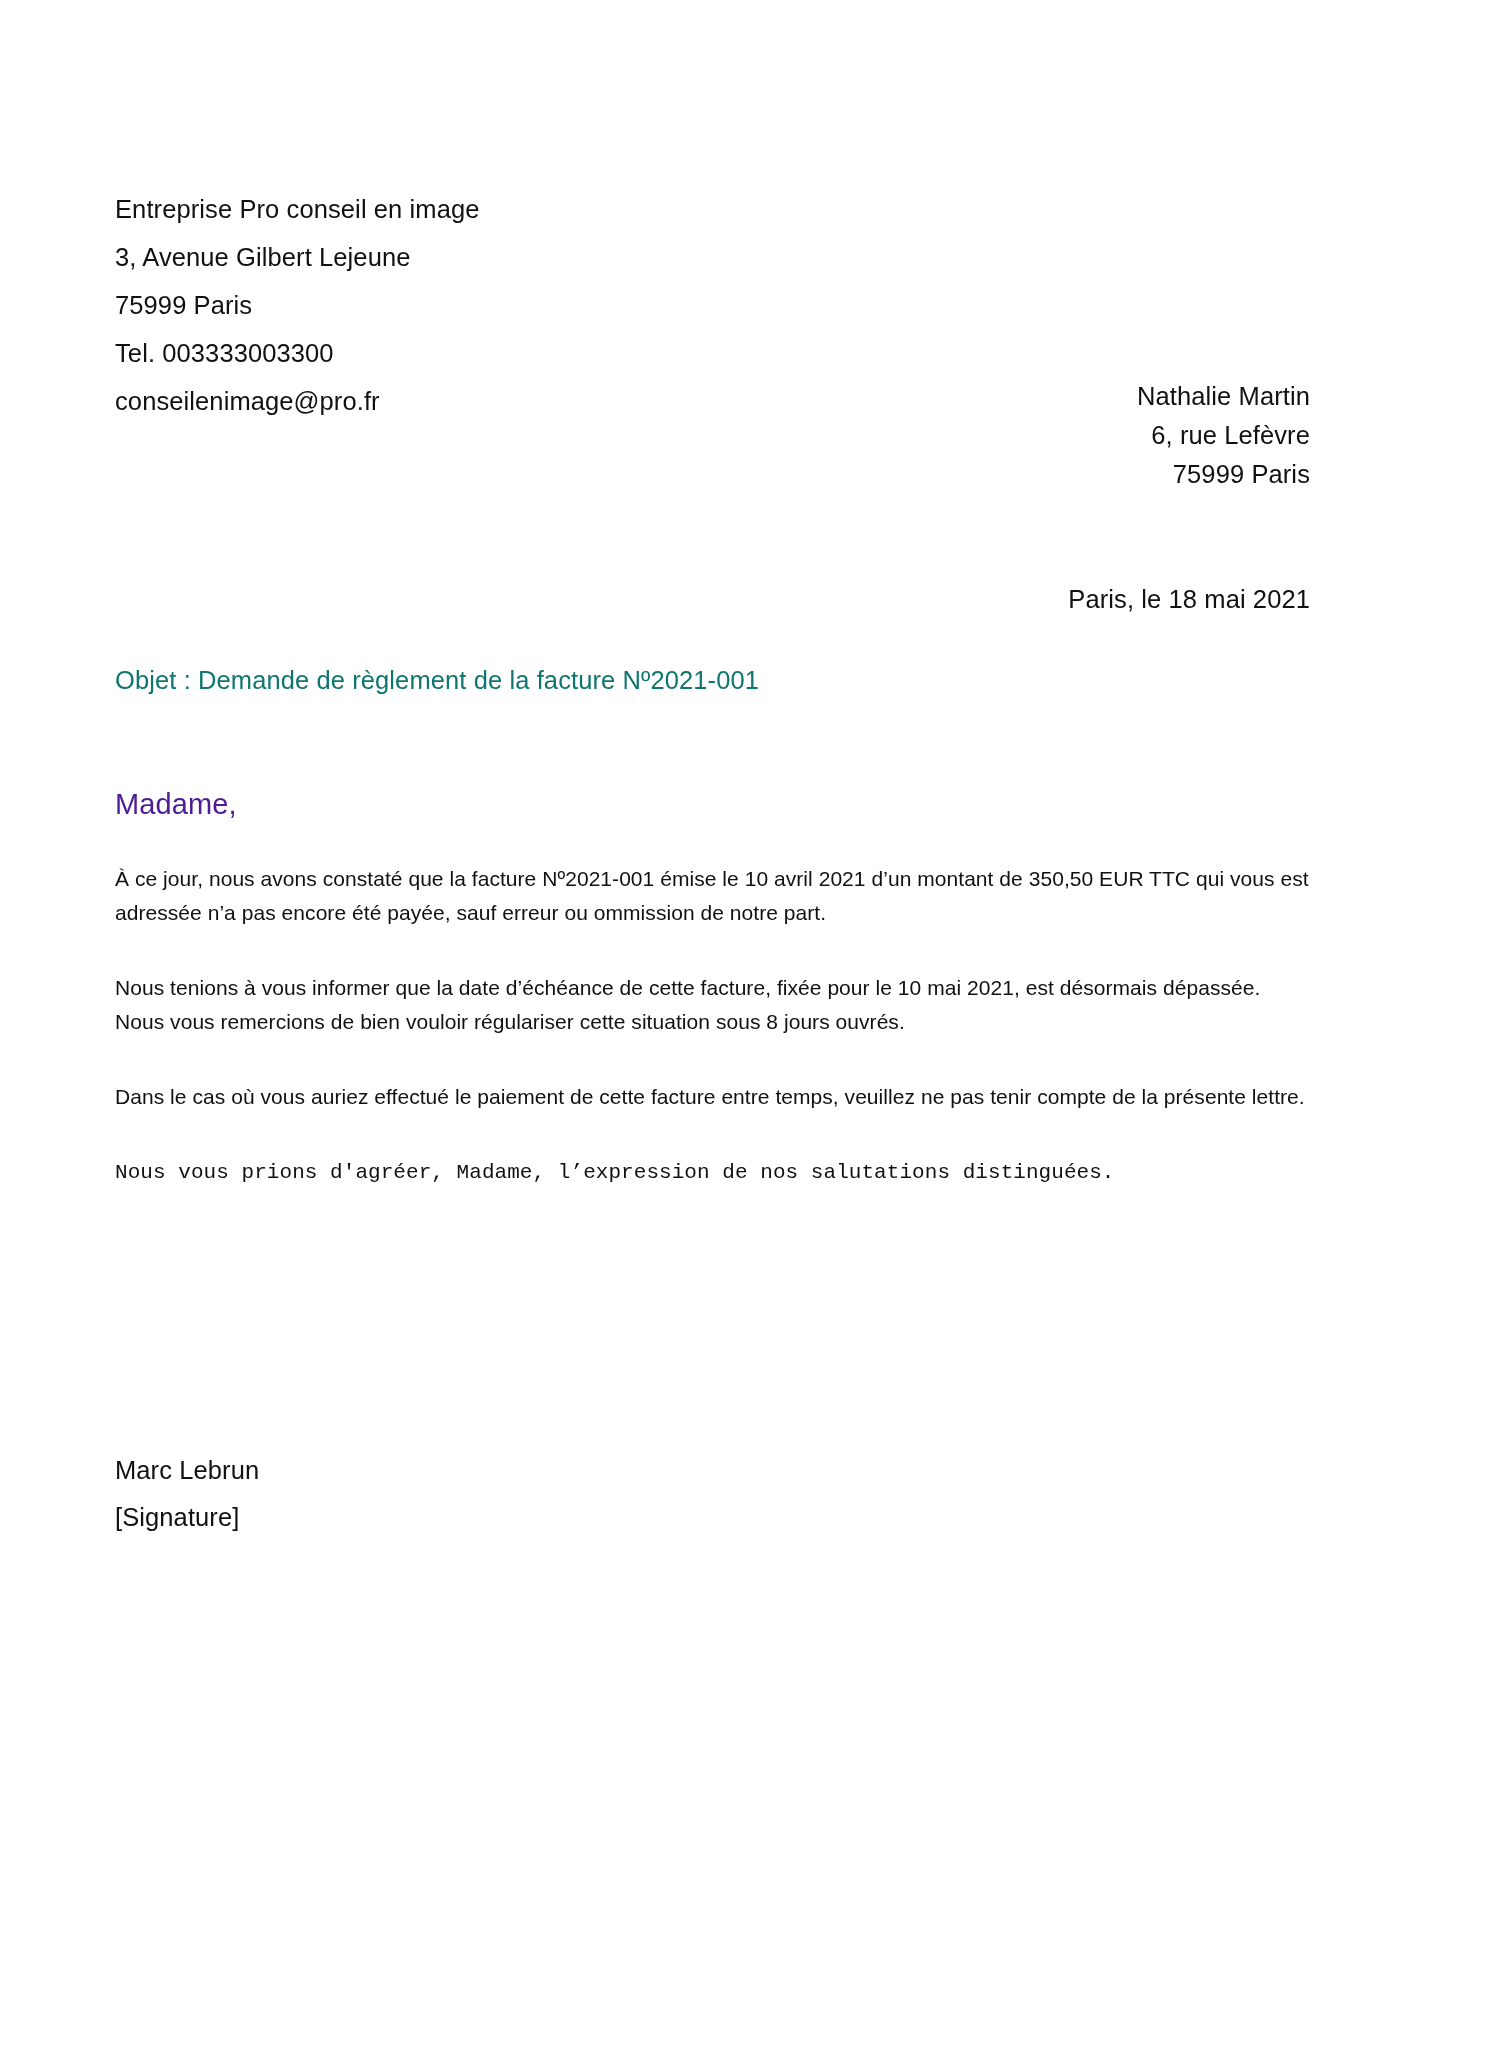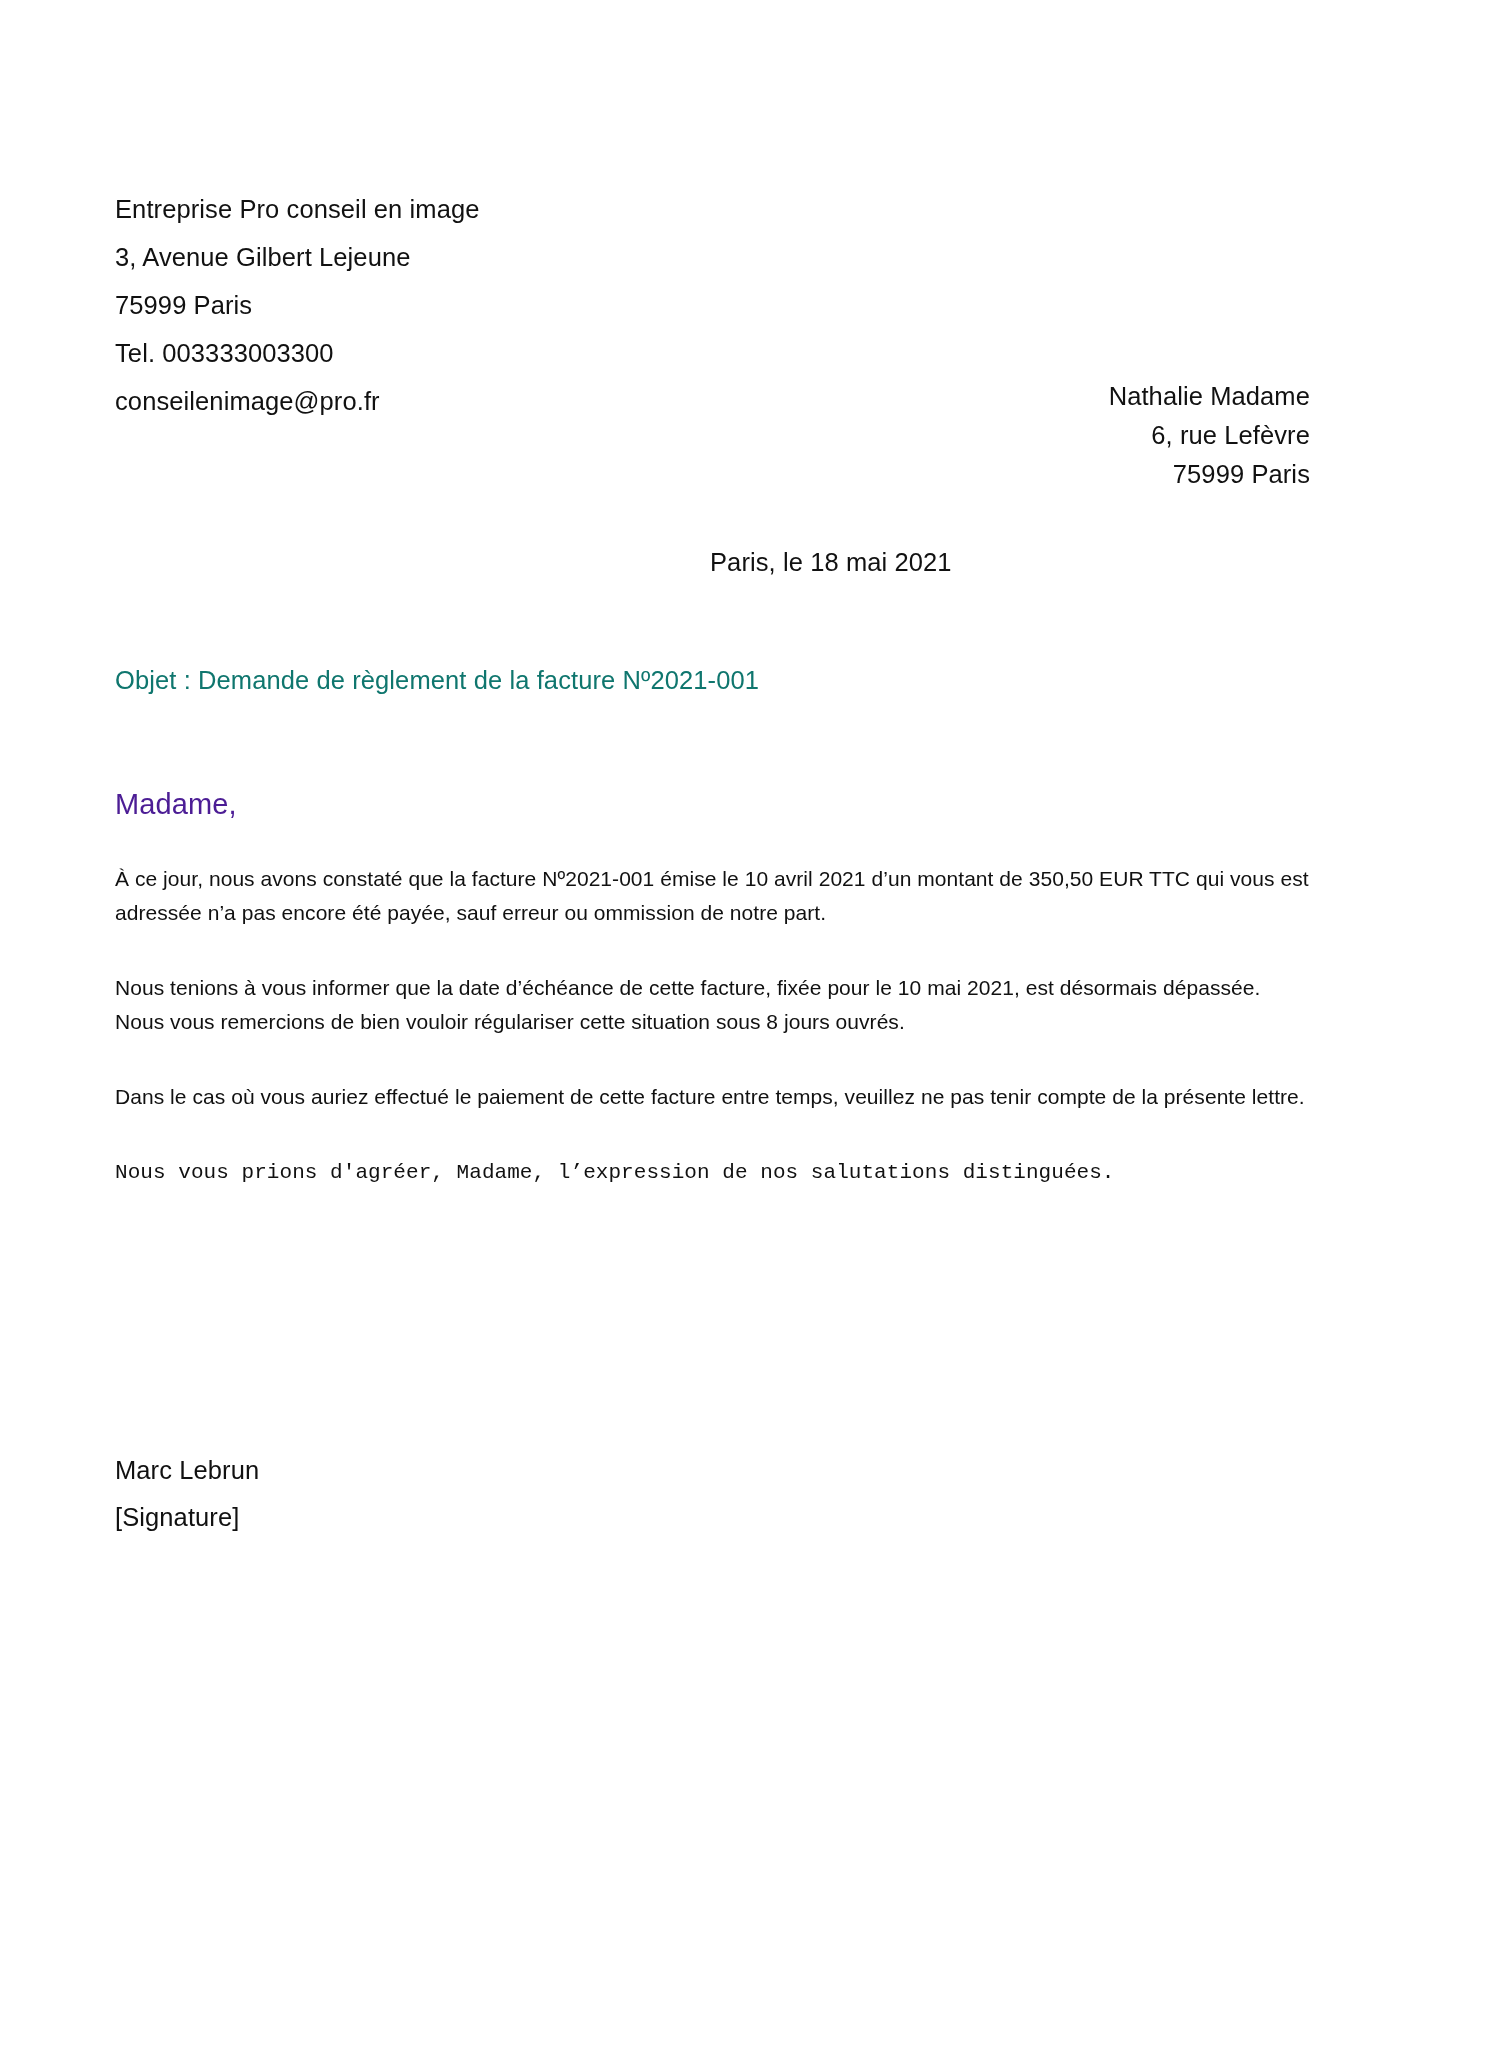--- a/index.html
+++ b/index.html
@@ -54,22 +54,23 @@
     font-size: 25.5px;
     line-height: 39px;
     letter-spacing: 0.1px;
     color: #111111;
   }
 
   
   .date-line {
     position: absolute;
     right: 0;
-    top: 543px;
+    top: 580px;
     width: 600px;
+    text-align: right;
     font-size: 25.5px;
     line-height: 38px;
     letter-spacing: 0.1px;
     color: #111111;
   }
 
   
   .subject {
     position: absolute;
     left: 0;
@@ -137,21 +138,21 @@
 
     <div class="sender">
       <div class="line">Entreprise Pro conseil en image</div>
       <div class="line">3, Avenue Gilbert Lejeune</div>
       <div class="line">75999 Paris</div>
       <div class="line">Tel. 003333003300</div>
       <div class="line">conseilenimage@pro.fr</div>
     </div>
 
     <div class="recipient">
-      <div class="line">Nathalie Madame</div>
+      <div class="line">Nathalie Martin</div>
       <div class="line">6, rue Lefèvre</div>
       <div class="line">75999 Paris</div>
     </div>
 
     <div class="date-line">Paris, le 18 mai 2021</div>
 
     <div class="subject">Objet : Demande de règlement de la facture Nº2021-001</div>
 
     <div class="greeting">Madame,</div>
 

